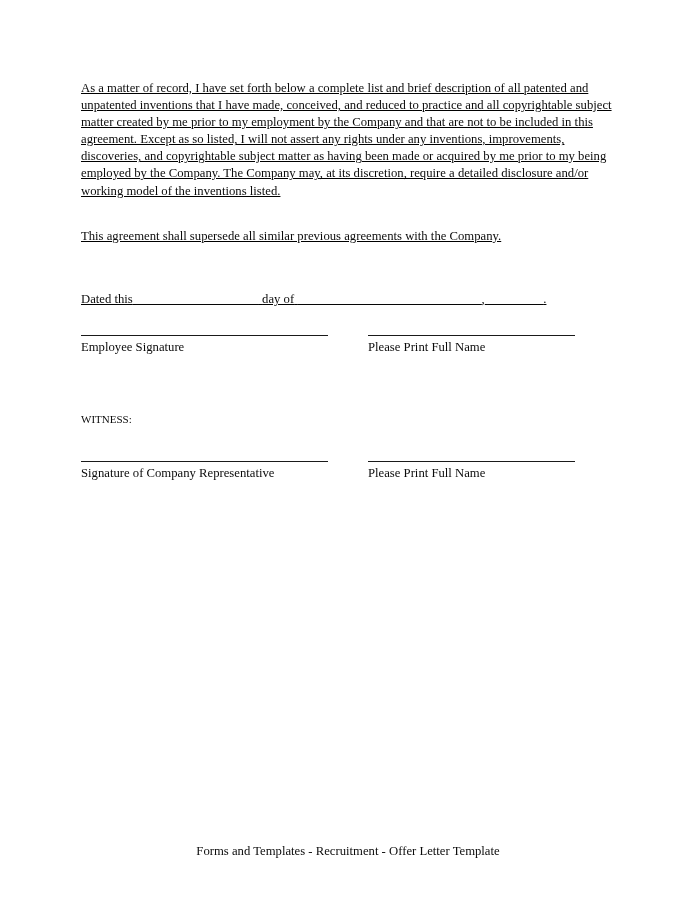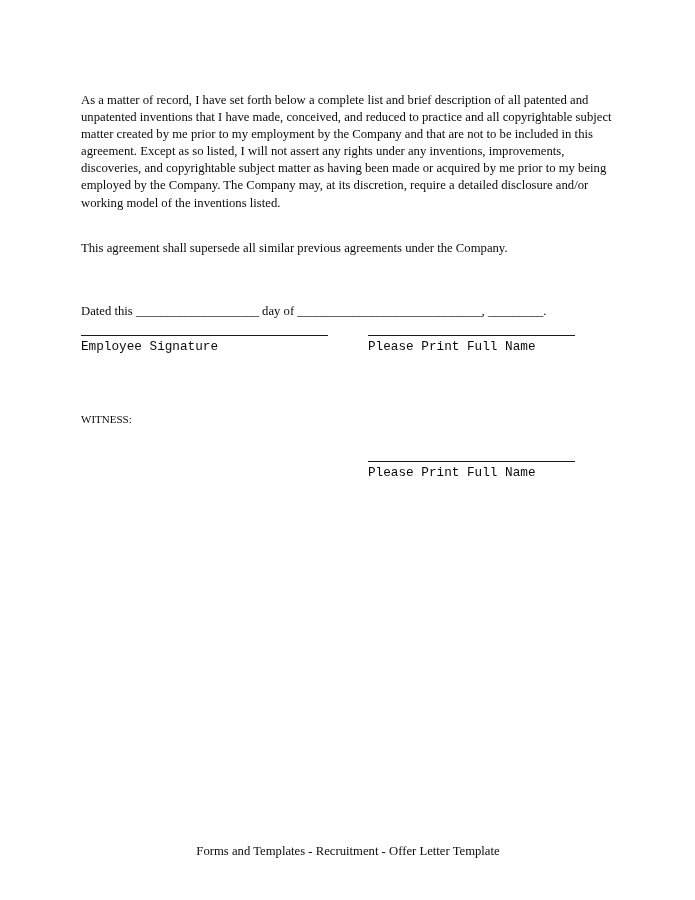--- a/index.html
+++ b/index.html
@@ -16,22 +16,23 @@
     position: relative;
     width: 695px;
     height: 900px;
     background: #ffffff;
     overflow: hidden;
     box-sizing: border-box;
   }
   .doc-body {
     position: absolute;
     left: 81px;
-    top: 92px;
+    top: 80px;
     width: 534px;
+    text-decoration: underline;
   }
   .para {
     font-size: 12.7px;
     line-height: 17.1px;
     text-align: left;
     margin: 0;
     color: #0b0b0b;
   }
   .para-gap-1 { height: 28px; }
   .para-gap-2 { height: 46px; }
@@ -53,21 +54,20 @@
     left: 0;
   }
   .sig-row {
     position: relative;
     width: 534px;
     height: 34px;
   }
   .sig-col {
     position: absolute;
     top: 0;
-    font-family: Liberation Mono, monospace;
   }
   .sig-col.left  { left: 0px;   width: 247px; }
   .sig-col.right { left: 287px; width: 207px; }
 
   .sig-rule {
     border-top: 1.4px solid #1a1a1a;
     height: 0;
     width: 100%;
   }
   .sig-label {
@@ -101,21 +101,21 @@
 <body>
 
 <div class="page">
 
   <div class="doc-body">
 
     <p class="para">As a matter of record, I have set forth below a complete list and brief description of all patented and unpatented inventions that I have made, conceived, and reduced to practice and all copyrightable subject matter created by me prior to my employment by the Company and that are not to be included in this agreement. Except as so listed, I will not assert any rights under any inventions, improvements, discoveries, and copyrightable subject matter as having been made or acquired by me prior to my being employed by the Company. The Company may, at its discretion, require a detailed disclosure and/or working model of the inventions listed.</p>
 
     <div class="para-gap-1"></div>
 
-    <p class="para">This agreement shall supersede all similar previous agreements under the Company.</p>
+    <p class="para">This agreement shall supersede all similar previous agreements with the Company.</p>
 
     <div class="para-gap-2"></div>
 
     <div class="dated-line"><span>Dated this</span><span>&nbsp;</span><span class="blank">____________________</span><span>&nbsp;</span><span>day of</span><span>&nbsp;</span><span class="blank">______________________________</span><span>,</span><span>&nbsp;</span><span class="blank">_________</span><span>.</span></div>
 
   </div>
 
   <div class="sig-block" style="left:81px; top:335px;">
     <div class="sig-row">
       <div class="sig-col left">
@@ -126,20 +126,24 @@
         <div class="sig-rule"></div>
         <div class="sig-label">Please Print Full Name</div>
       </div>
     </div>
   </div>
 
   <div class="witness-label" style="left:81px; top:411px;">WITNESS:</div>
 
   <div class="sig-block" style="left:81px; top:461px;">
     <div class="sig-row">
+      <div class="sig-col left">
+        <div class="sig-rule"></div>
+        <div class="sig-label">Signature of Company Representative</div>
+      </div>
       <div class="sig-col right">
         <div class="sig-rule"></div>
         <div class="sig-label">Please Print Full Name</div>
       </div>
     </div>
   </div>
 
   <div class="footer">Forms and Templates - Recruitment - Offer Letter Template</div>
 
 </div>

